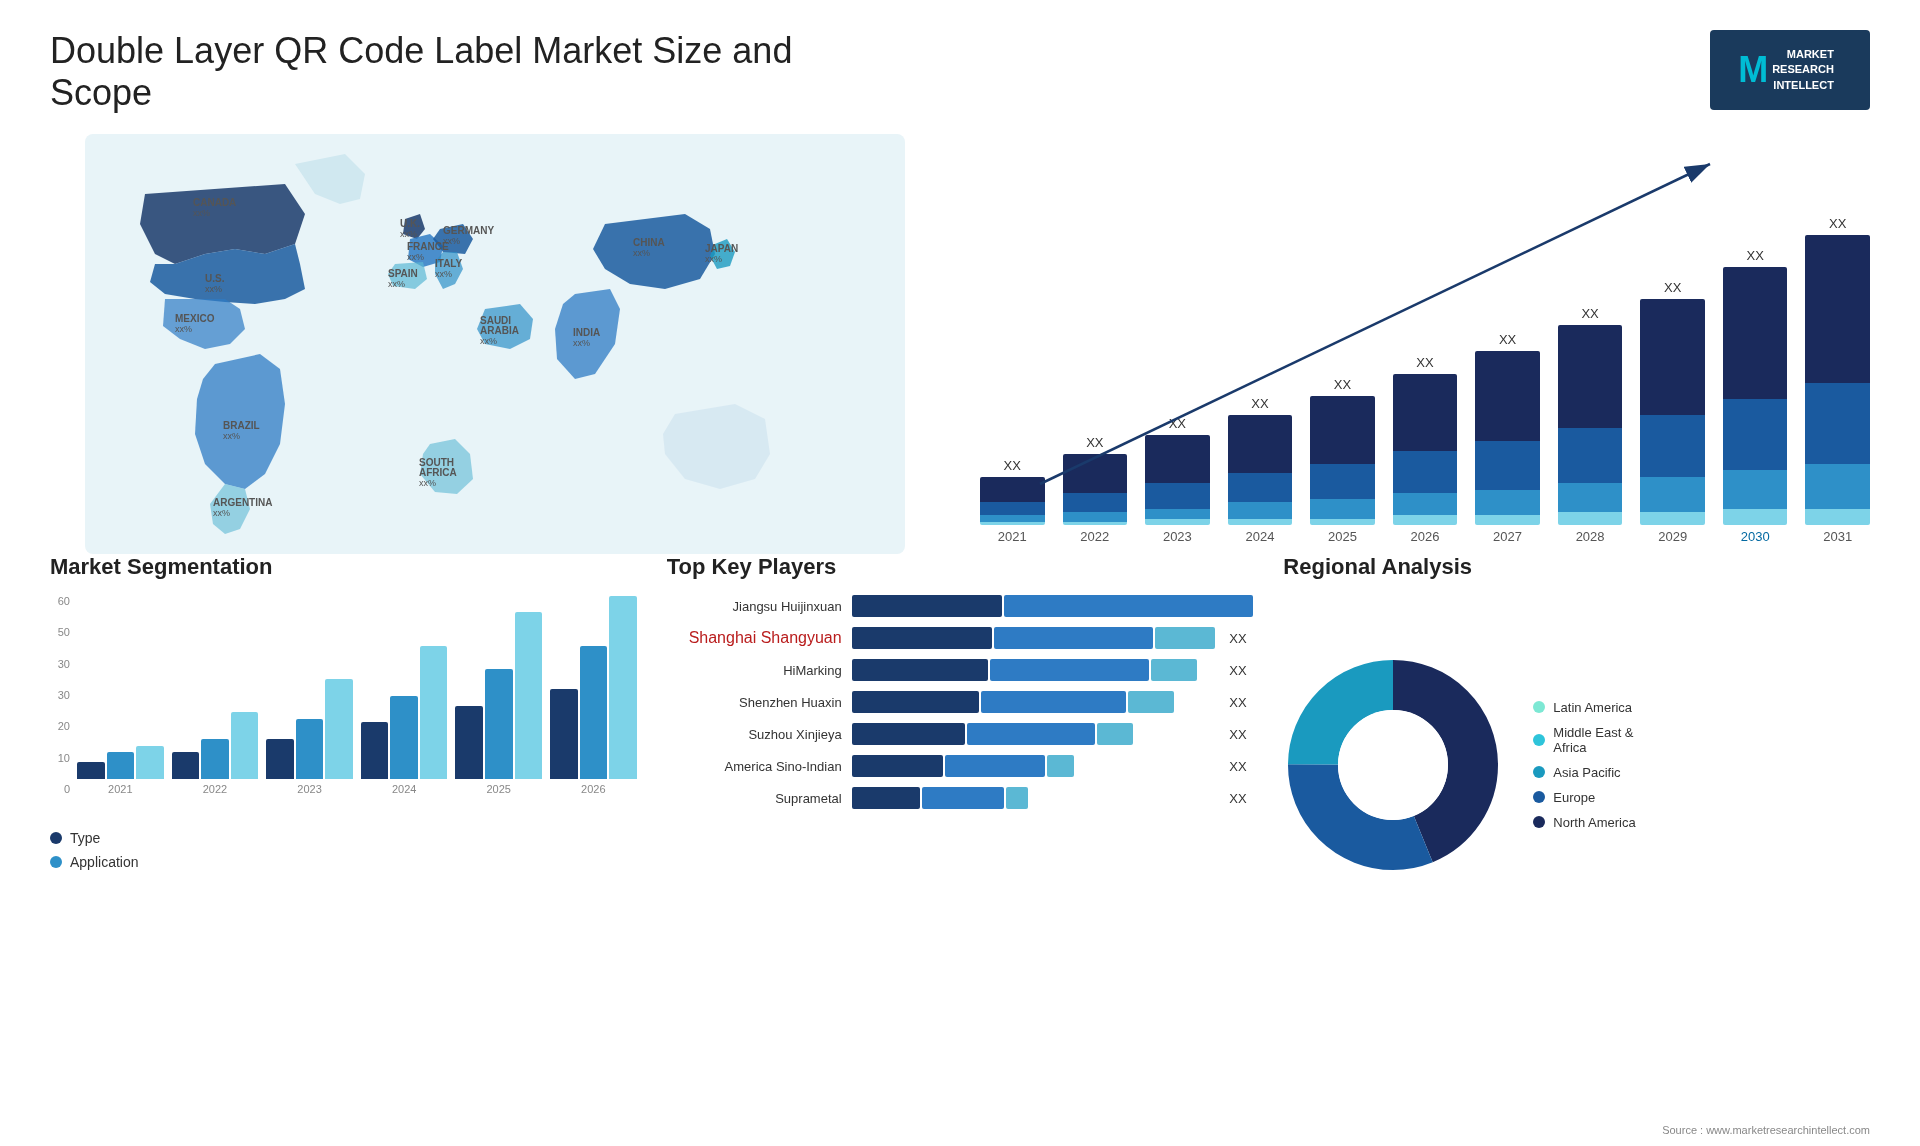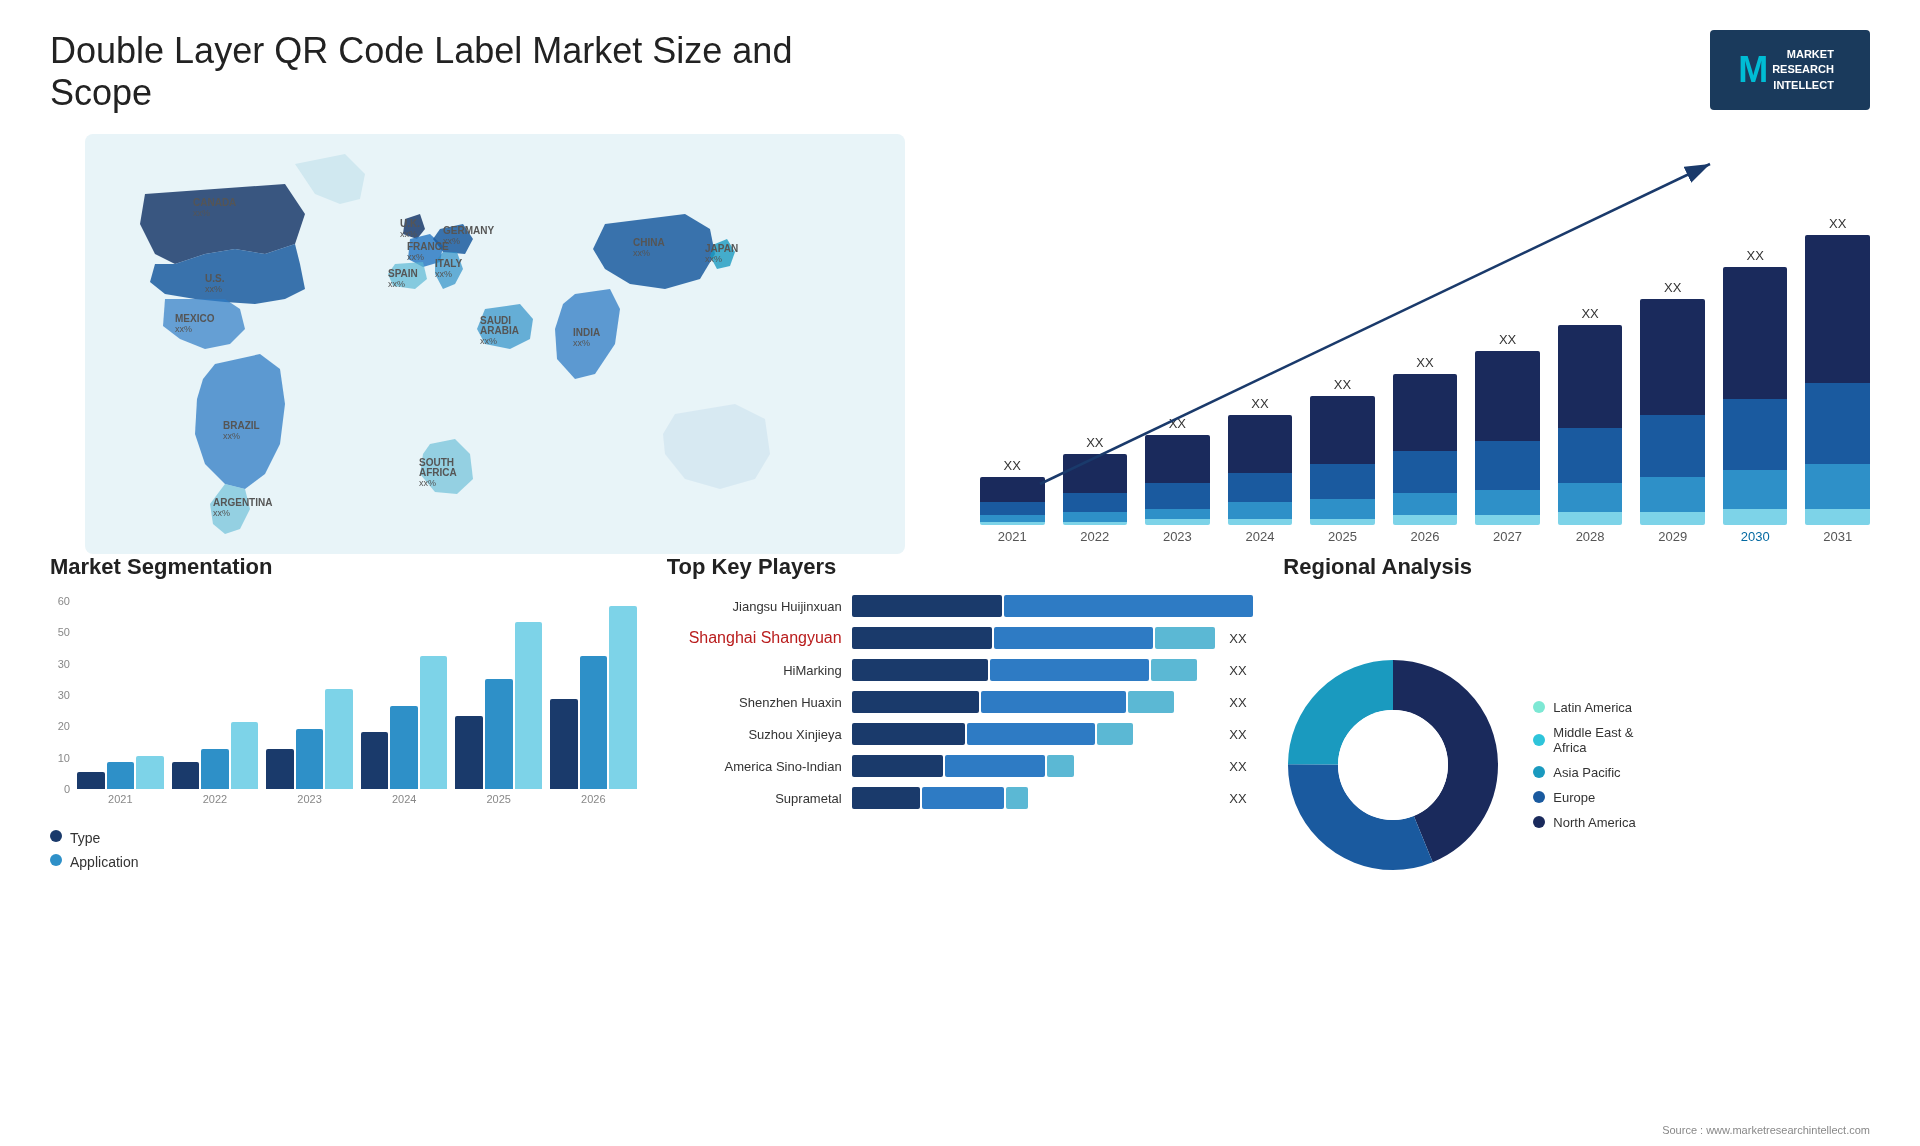--- a/index.html
+++ b/index.html
@@ -132,21 +132,21 @@
 
     .seg-legend {
       display: flex;
       flex-direction: column;
       gap: 8px;
       margin-top: 15px;
     }
 
     .seg-legend-item {
       display: flex;
-      align-items: flex-start;
+      align-items: center;
       gap: 8px;
     }
 
     .legend-dot {
       width: 12px;
       height: 12px;
       border-radius: 50%;
       flex-shrink: 0;
     }
 
@@ -465,21 +465,21 @@
           <div style="flex: 1 1 0%; text-align: center; font-size: 13px; color: #0369a1;">2030</div>
           <div style="flex: 1 1 0%; text-align: center; font-size: 13px; color: rgb(85, 85, 85);">2031</div>
         </div>
     </div>
   </div>
 
   <div class="bottom-grid">
 
     <div class="segmentation-section">
       <div class="section-title">Market Segmentation</div>
-      <div style="display:flex; align-items:center; gap:7px; height:220px;">
+      <div style="display:flex; align-items:flex-start; gap:7px; height:220px;">
 
         <div class="seg-y-axis">
           <span class="seg-y-label">60</span>
           <span class="seg-y-label">50</span>
           <span class="seg-y-label">30</span>
           <span class="seg-y-label">30</span>
           <span class="seg-y-label">20</span>
           <span class="seg-y-label">10</span>
           <span class="seg-y-label">0</span>
         </div>

